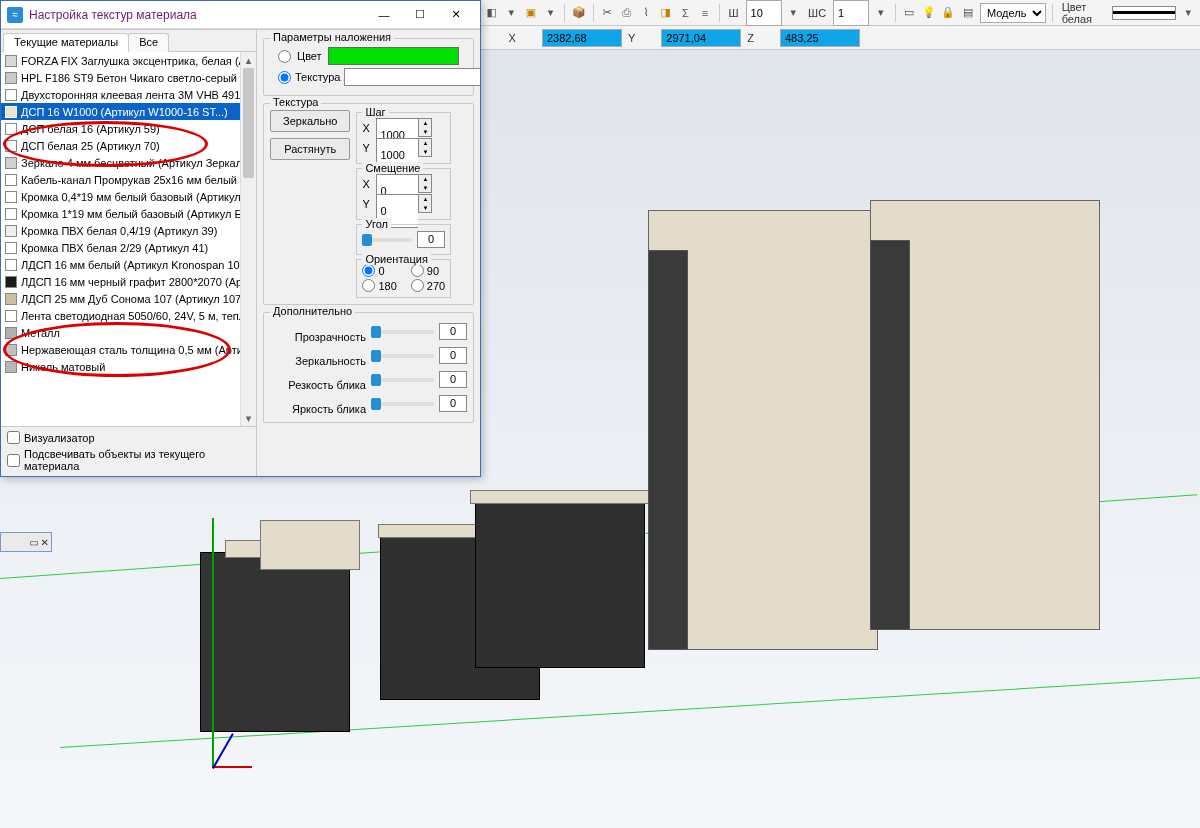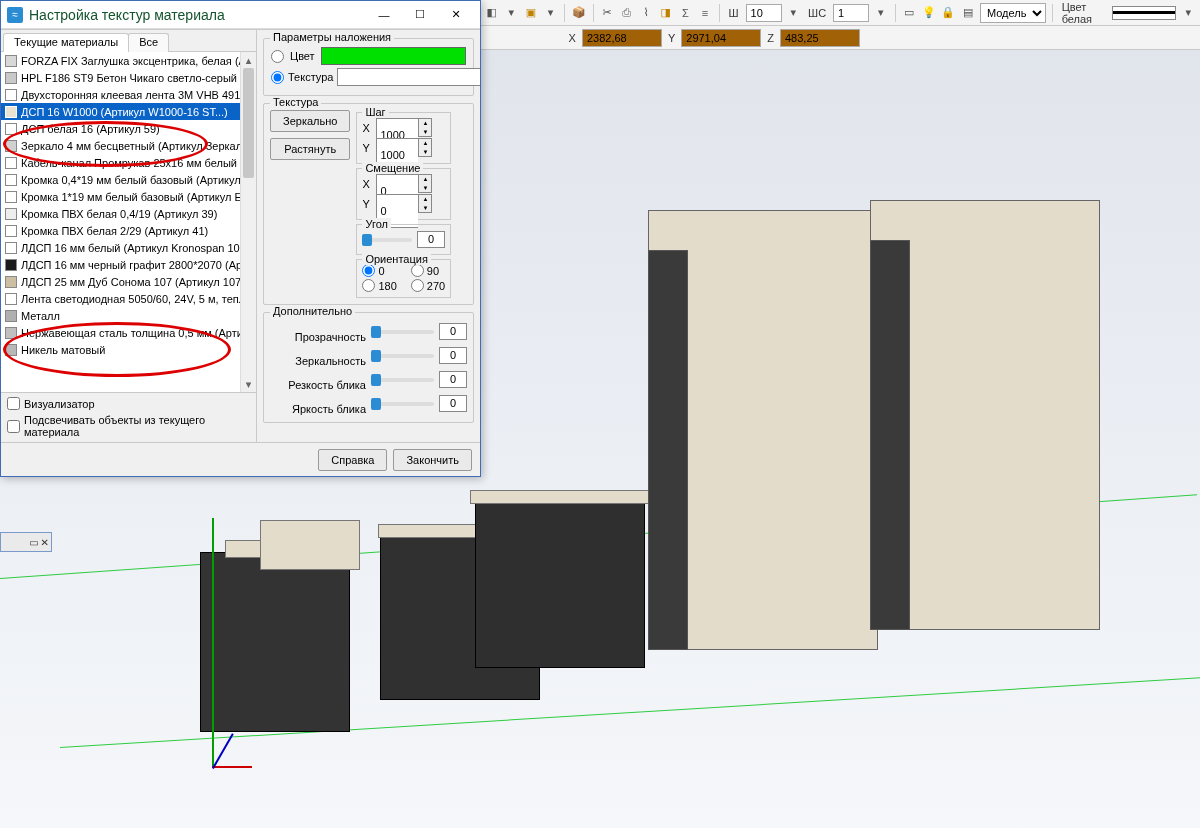--- a/index.html
+++ b/index.html
@@ -32,51 +32,51 @@
 
 
 .toolbar {
   position:absolute; left:480px; top:0; right:0; height:26px;
   background:#f4f4f4; border-bottom:1px solid #c9c9c9;
   display:flex; align-items:center; gap:4px; padding:0 4px;
 }
 .tbtn { width:20px; height:20px; border:1px solid transparent; border-radius:2px; display:flex; align-items:center; justify-content:center; color:#555;}
 .tsep { width:1px; height:18px; background:#ccc; margin:0 2px;}
 .tlabel { color:#333; padding:0 3px;}
-.tinput { height:18px; border:1px solid #aaa; background:#fff; padding:0 4px; }
+.tinput { height:26px; border:1px solid #aaa; background:#fff; padding:0 4px; }
 .tinput.small{ width:36px;}
 .tselect { height:20px; width:80px; border:1px solid #aaa; background:#fff; padding:0 2px;}
 .swatch-line { width:72px; height:14px; border:1px solid #888; background:#fff; display:flex; align-items:center; justify-content:center;}
 .swatch-line div{ width:62px; height:3px; background:#000;}
 .lamp{color:#e8b000;}
 .lock{color:#000;}
 .cube3d{color:#c08000;}
 
 
 .coordbar {
   position:absolute; left:480px; top:26px; right:0; height:24px;
   background:#f4f4f4; border-bottom:1px solid #c9c9c9;
   display:flex; align-items:center; gap:6px; padding:0 340px 0 10px; justify-content:flex-end;
 }
 .coordbar .lab{ color:#333; }
-.coordbar input{ width:80px; height:18px; border:1px solid #aaa; padding:0 4px; background:#a16207;}
+.coordbar input{ width:80px; height:18px; border:1px solid #aaa; padding:0 4px; background:#0ea5e9;margin-left:20px;}
 
 
 .minipanel { position:absolute; left:0; top:532px; width:52px; height:20px; background:#eaeaea; border:1px solid #7a9acb; display:flex; justify-content:flex-end; align-items:center; gap:2px; padding-right:2px;}
 .minipanel span{ font-size:10px; color:#333;}
 
 
 .dialog {
   position:absolute; left:0; top:0; width:481px; height:477px;
   background:#f0f0f0; border:1px solid #3e6db5; box-shadow:2px 2px 8px rgba(0,0,0,.25);
   display:flex; flex-direction:column;
 }
 .titlebar { height:28px; background:#fff; display:flex; align-items:center; padding:0 6px; border-bottom:1px solid #ddd;}
 .titlebar .icon{ width:16px; height:16px; background:#2a8dd4; border-radius:2px; margin-right:6px; display:flex; align-items:center; justify-content:center; color:#fff; font-size:10px;}
-.titlebar .title{ flex:1; color:#14532d; font-size:14px;}
+.titlebar .title{ flex:1; color:#701a75; font-size:12px;}
 .titlebar .winbtn{ width:36px; height:24px; display:flex; align-items:center; justify-content:center; color:#000;}
 
 .dlgbody { flex:1; display:flex; overflow:hidden; border-top:1px solid #c9c9c9;}
 .leftcol { width:256px; display:flex; flex-direction:column; border-right:1px solid #c9c9c9;}
 .tabs { height:22px; display:flex; border-bottom:1px solid #c9c9c9; background:#f0f0f0; padding-top:2px; padding-left:2px;}
 .tab { padding:2px 10px; border:1px solid #c9c9c9; border-bottom:none; background:#f9f9f9; margin-right:-1px; position:relative; top:1px; border-radius:3px 3px 0 0;}
 .tab.active{ background:#fff; z-index:1;}
 .matlist { flex:1; overflow:auto; background:#fff; position:relative;}
 .matlist .row{ display:flex; align-items:center; height:17px; padding:0 4px; white-space:nowrap; overflow:hidden; color:#000;}
 .matlist .row .sw{ width:12px; height:12px; border:1px solid #888; margin-right:4px; flex-shrink:0; background:#e5e5e5;}
@@ -90,21 +90,21 @@
 .anno1{ left:2px; top:69px; width:205px; height:46px;}
 .anno2{ left:2px; top:270px; width:228px; height:55px;}
 
 .leftbottom{ border-top:1px solid #c9c9c9; padding:4px 6px; display:flex; flex-direction:column; gap:4px;}
 .chk{ display:flex; align-items:center; gap:4px;}
 .chk input{ width:13px; height:13px;}
 
 .rightcol { flex:1; padding:4px 6px; display:flex; flex-direction:column; gap:3px; overflow:auto;}
 .group { border:1px solid #c9c9c9; border-radius:2px; padding:6px 6px 6px 6px; position:relative; margin-top:4px;}
 .group > .gtitle{ position:absolute; top:-8px; left:6px; background:#f0f0f0; padding:0 3px; color:#000;}
-.radio-row{ display:flex; align-items:center; gap:6px; margin:2px 1px;}
+.radio-row{ display:flex; align-items:center; gap:6px; margin:2px 8px;}
 .radio-row input[type=radio]{}
 .color-swatch{ flex:1; height:18px; background:#00e000; border:1px solid #666;}
 .tex-row{ display:flex; align-items:center; gap:4px;}
 .tex-row input[type=text]{ flex:1; height:18px; border:1px solid #888; background:#fff; padding:0 3px;}
 .iconbtn{ width:22px; height:20px; border:1px solid #999; background:#eee; display:flex; align-items:center; justify-content:center;}
 .texpreview{ width:118px; height:154px; background:repeating-linear-gradient(90deg,#e8e2d0 0 2px,#e2dcc9 2px 5px,#ebe5d4 5px 7px); border:1px solid #aaa; display:flex; align-items:center; justify-content:center; color:#333;}
 .paramcol{ display:flex; flex-direction:column; gap:2px;}
 .mini-group{ border:1px solid #c9c9c9; padding:4px 5px 5px; position:relative; margin-top:2px;}
 .mini-group .mt{ position:absolute; top:-7px; left:5px; background:#f0f0f0; padding:0 3px;}
 .numrow{ display:flex; align-items:center; gap:4px; margin:1px 0;}
@@ -226,20 +226,24 @@
           </div>
           <div class="row sel">
             <div class="sw" style="background: rgb(233, 227, 211);"></div>
             <span>ДСП 16 W1000 (Артикул W1000-16 ST...)</span>
           </div>
           <div class="row">
             <div class="sw" style="background: rgb(255, 255, 255);"></div>
             <span>ДСП белая 16 (Артикул 59)</span>
           </div>
           <div class="row">
+            <div class="sw" style="background: rgb(255, 255, 255);"></div>
+            <span>ДСП белая 25 (Артикул 70)</span>
+          </div>
+          <div class="row">
             <div class="sw" style="background: rgb(208, 208, 208);"></div>
             <span>Зеркало 4 мм бесцветный (Артикул Зеркало б</span>
           </div>
           <div class="row">
             <div class="sw" style="background: rgb(255, 255, 255);"></div>
             <span>Кабель-канал Промрукав 25x16 мм белый 2 м</span>
           </div>
           <div class="row">
             <div class="sw" style="background: rgb(255, 255, 255);"></div>
             <span>Кромка 0,4*19 мм белый базовый (Артикул Eг</span>
@@ -435,17 +439,13 @@
         <div class="slider-row">
             <div class="label">Яркость блика</div>
             <div class="track">
               <div class="knob"></div>
             </div>
             <div class="val">0</div>
           </div>
       </div>
     </div>
   </div>
-  <div class="dlgfooter">
-    <button class="btnstd">Справка</button>
-    <button class="btnstd">Закончить</button>
-  </div>
 </div>
 
 </body></html>

